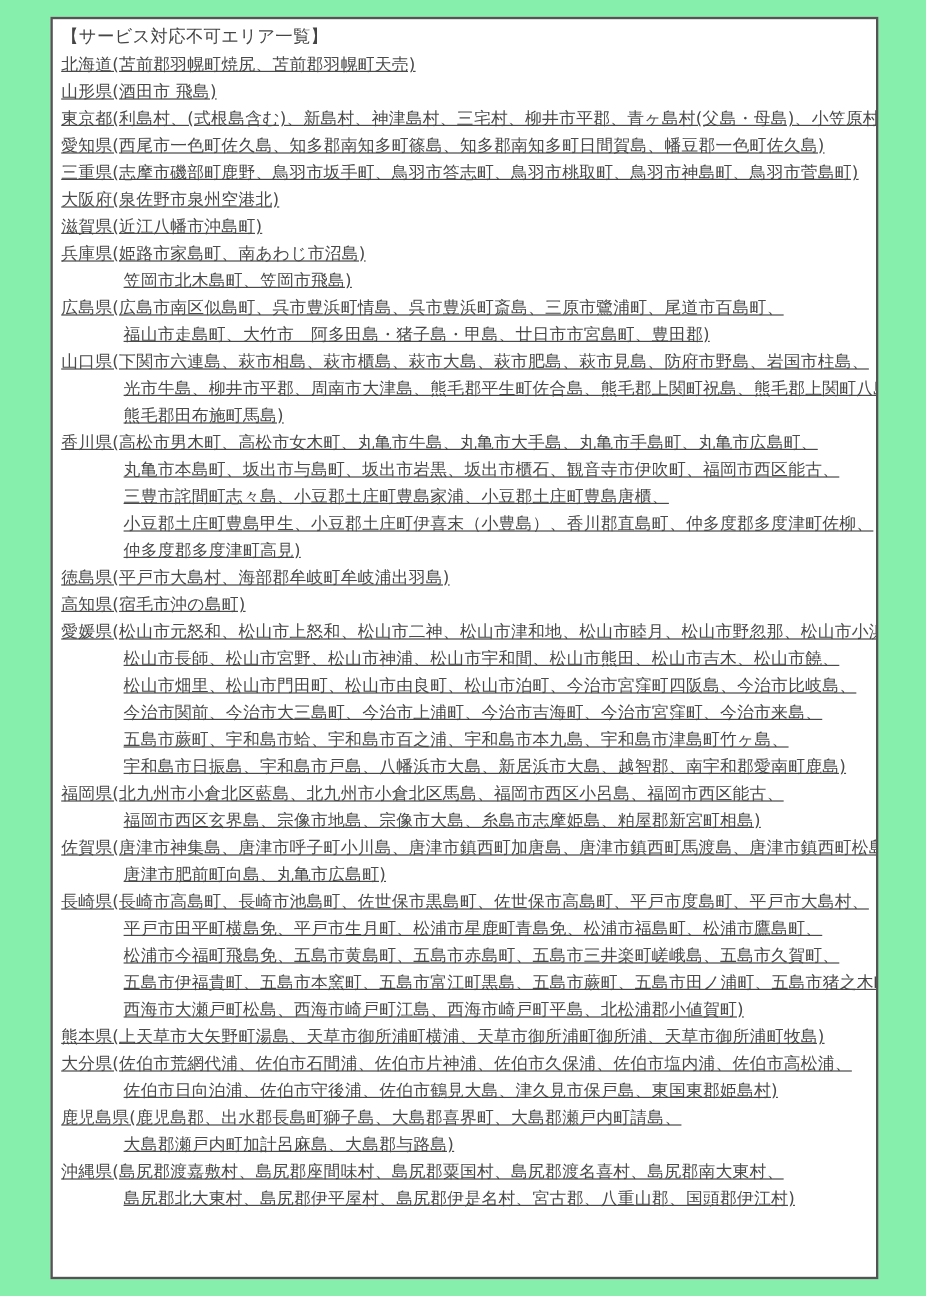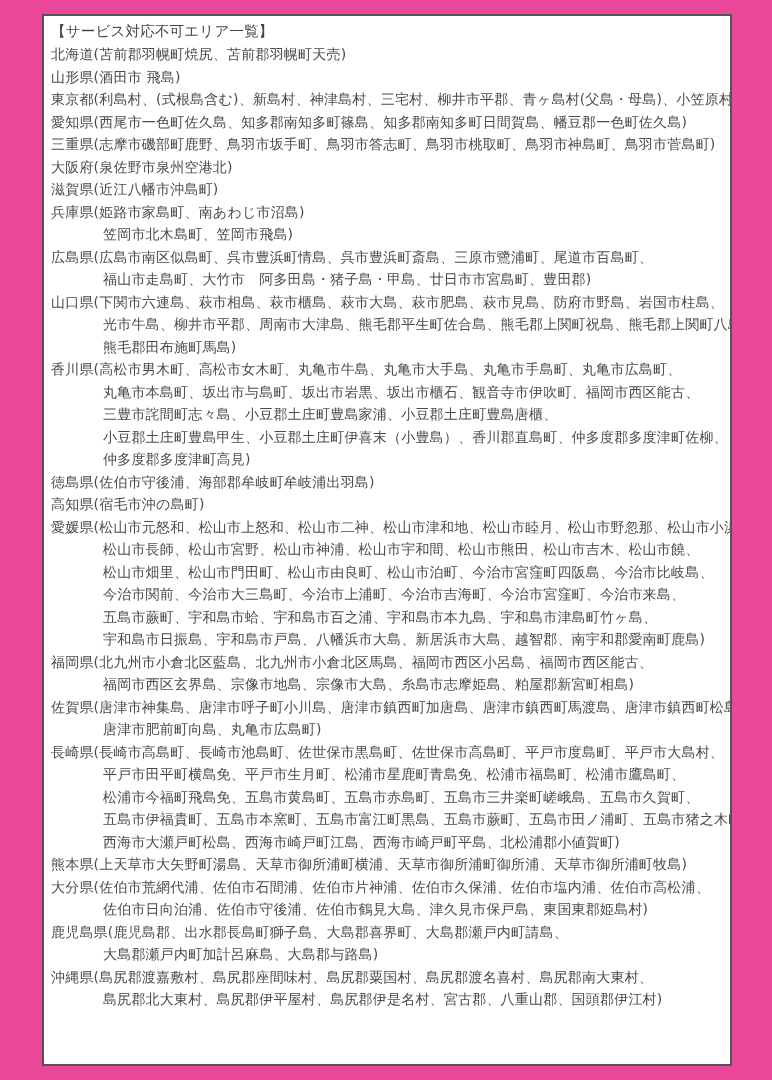--- a/index.html
+++ b/index.html
@@ -7,41 +7,42 @@
     padding: 0;
     background: #ffffff;
     width: 772px;
     height: 1080px;
     font-family: "DejaVu Sans", "Liberation Sans", sans-serif;
   }
   .page {
     position: relative;
     width: 772px;
     height: 1080px;
-    background: #ec4899;
+    background: #86efac;
     overflow: hidden;
   }
   .list-box {
     position: absolute;
     left: 42px;
     top: 14px;
     width: 690px;
     height: 1052px;
     box-sizing: border-box;
     border: 2px solid #545454;
     background: #ffffff;
     padding: 4px 6px 0 7px;
     overflow: hidden;
   }
   .line {
     font-size: 14px;
     line-height: 22.5px;
     color: #4a4a4a;
     white-space: nowrap;
     letter-spacing: 0.2px;
+    text-decoration: underline;
   }
   .line.cont {
     padding-left: 52px;
   }
   .title-line {
     font-size: 14.5px;
     line-height: 23px;
     color: #454545;
     white-space: nowrap;
     letter-spacing: 0.2px;
@@ -66,21 +67,21 @@
         <div class="line">広島県(広島市南区似島町、呉市豊浜町情島、呉市豊浜町斎島、三原市鷺浦町、尾道市百島町、</div>
         <div class="line cont">福山市走島町、大竹市　阿多田島・猪子島・甲島、廿日市市宮島町、豊田郡)</div>
         <div class="line">山口県(下関市六連島、萩市相島、萩市櫃島、萩市大島、萩市肥島、萩市見島、防府市野島、岩国市柱島、</div>
         <div class="line cont">光市牛島、柳井市平郡、周南市大津島、熊毛郡平生町佐合島、熊毛郡上関町祝島、熊毛郡上関町八島</div>
         <div class="line cont">熊毛郡田布施町馬島)</div>
         <div class="line">香川県(高松市男木町、高松市女木町、丸亀市牛島、丸亀市大手島、丸亀市手島町、丸亀市広島町、</div>
         <div class="line cont">丸亀市本島町、坂出市与島町、坂出市岩黒、坂出市櫃石、観音寺市伊吹町、福岡市西区能古、</div>
         <div class="line cont">三豊市詫間町志々島、小豆郡土庄町豊島家浦、小豆郡土庄町豊島唐櫃、</div>
         <div class="line cont">小豆郡土庄町豊島甲生、小豆郡土庄町伊喜末（小豊島）、香川郡直島町、仲多度郡多度津町佐柳、</div>
         <div class="line cont">仲多度郡多度津町高見)</div>
-        <div class="line">徳島県(佐伯市守後浦、海部郡牟岐町牟岐浦出羽島)</div>
+        <div class="line">徳島県(平戸市大島村、海部郡牟岐町牟岐浦出羽島)</div>
         <div class="line">高知県(宿毛市沖の島町)</div>
         <div class="line">愛媛県(松山市元怒和、松山市上怒和、松山市二神、松山市津和地、松山市睦月、松山市野忽那、松山市小浜</div>
         <div class="line cont">松山市長師、松山市宮野、松山市神浦、松山市宇和間、松山市熊田、松山市吉木、松山市饒、</div>
         <div class="line cont">松山市畑里、松山市門田町、松山市由良町、松山市泊町、今治市宮窪町四阪島、今治市比岐島、</div>
         <div class="line cont">今治市関前、今治市大三島町、今治市上浦町、今治市吉海町、今治市宮窪町、今治市来島、</div>
         <div class="line cont">五島市蕨町、宇和島市蛤、宇和島市百之浦、宇和島市本九島、宇和島市津島町竹ヶ島、</div>
         <div class="line cont">宇和島市日振島、宇和島市戸島、八幡浜市大島、新居浜市大島、越智郡、南宇和郡愛南町鹿島)</div>
         <div class="line">福岡県(北九州市小倉北区藍島、北九州市小倉北区馬島、福岡市西区小呂島、福岡市西区能古、</div>
         <div class="line cont">福岡市西区玄界島、宗像市地島、宗像市大島、糸島市志摩姫島、粕屋郡新宮町相島)</div>
         <div class="line">佐賀県(唐津市神集島、唐津市呼子町小川島、唐津市鎮西町加唐島、唐津市鎮西町馬渡島、唐津市鎮西町松島</div>

